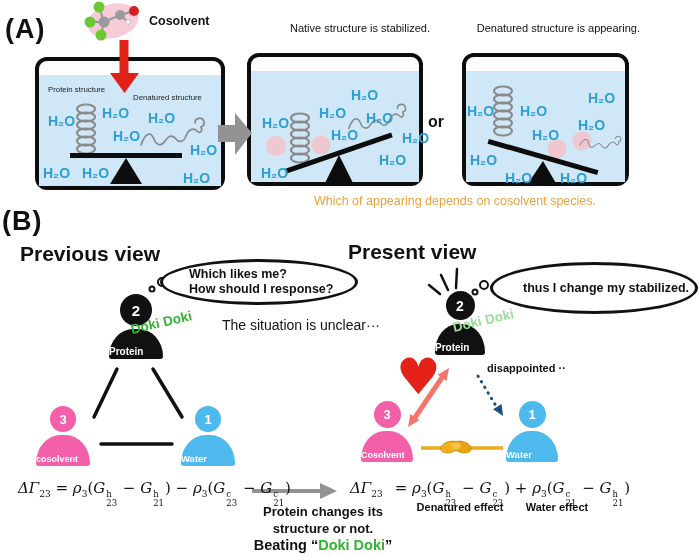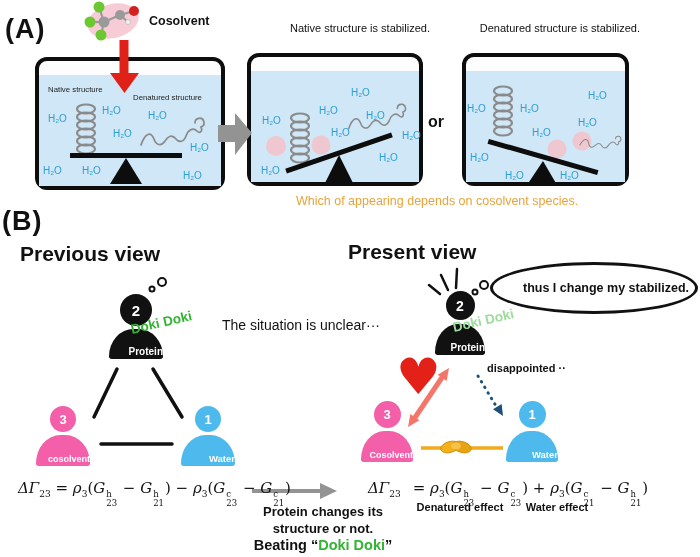--- a/index.html
+++ b/index.html
@@ -4,37 +4,37 @@
 <style>
   html,body{margin:0;padding:0;background:#fff}
   .fig{position:relative;width:700px;height:557px;background:#fff;overflow:hidden;
        font-family:"Liberation Sans",sans-serif;color:#111}
   .abs{position:absolute}
   .panel-label{font-size:27px;font-weight:bold;letter-spacing:1px}
   
   .tank{position:absolute;background:#fdfdfd;border:4px solid #0d0d0d;border-radius:12px}
   .tank .water{position:absolute;left:0;right:0;bottom:0;top:14px;background:var(--water-fill,#cfe7f6)}
   .tank svg{position:absolute;left:0;top:0}
-  .h2o{position:absolute;font-size:10px;font-weight:normal;color:var(--h2o-text,#2e9fd4);white-space:nowrap}
+  .h2o{position:absolute;font-size:14px;font-weight:bold;color:var(--h2o-text,#2e9fd4);white-space:nowrap}
   .struct-label{position:absolute;font-size:7.8px;color:#222;white-space:nowrap}
   .tank-title{position:absolute;font-size:11px;text-align:right;white-space:nowrap}
   .or-label{position:absolute;font-size:16px;font-weight:bold}
-  .captionA{position:absolute;font-size:12.5px;color:var(--orange-caption,#e8a33c);text-align:left;white-space:nowrap}
+  .captionA{position:absolute;font-size:12.5px;color:var(--orange-caption,#e8a33c);text-align:right;white-space:nowrap}
   .mol-label{position:absolute;font-size:12.5px;font-weight:bold}
   
   .view-title{position:absolute;font-size:21px;font-weight:bold;white-space:nowrap}
   .bubble{position:absolute;background:#fff;border:3px solid #111;border-radius:50%;
           display:flex;flex-direction:column;justify-content:center;box-sizing:border-box}
   .bubble span{font-size:12.5px;font-weight:bold;white-space:nowrap;line-height:15px}
   .situation{position:absolute;font-size:14px;font-weight:normal;white-space:nowrap}
   .doki{position:absolute;font-weight:bold;font-size:13.5px;transform:rotate(-13deg);transform-origin:left center;white-space:nowrap}
   .person{position:absolute;text-align:center}
   .p-head{border-radius:50%;color:#fff;font-weight:bold;display:flex;align-items:center;justify-content:center;margin:0 auto}
   .p-body{position:relative;color:#fff;font-weight:bold;margin-top:3px}
-  .p-label{position:absolute;left:0;right:0;bottom:2px;text-align:right}
+  .p-label{position:absolute;left:0;right:0;bottom:2px;text-align:left}
   .heart{position:absolute;color:var(--heart-red,#e32119);font-size:50px;line-height:1;font-family:"DejaVu Sans",sans-serif}
   .disappointed{position:absolute;font-size:11px;font-weight:bold;white-space:nowrap}
   .eq{position:absolute;font-family:"DejaVu Serif",serif;font-size:15px;line-height:22px;white-space:nowrap}
   .eq .it{font-style:italic}
   .eq .up{font-style:normal}
   .eq sub{font-size:9px}
   .ss{display:inline-flex;flex-direction:column;align-items:flex-start;font-size:8.5px;line-height:1.05;
       vertical-align:-0.45em;margin:0 1px 0 1px;font-style:normal}
   .effect-label{position:absolute;font-size:11px;font-weight:bold;text-align:center;white-space:nowrap}
   .transition{position:absolute;text-align:center;font-weight:bold;font-size:13px;line-height:16.5px;white-space:nowrap}
@@ -66,21 +66,21 @@
   <div class="abs panel-label" style="left:5px;top:14px">(A)</div>
 
   <div class="tank" style="left:35px;top:57px;width:182px;height:125px">
     <div class="water"></div>
     <svg width="182" height="125">
       <use href="#coil" transform="translate(36,42)"></use>
       <use href="#squig" transform="translate(100,58)"></use>
       <rect x="31" y="92" width="112" height="5" fill="#0d0d0d"></rect>
       <polygon points="87,97 71,123 103,123" fill="#0d0d0d"></polygon>
     </svg>
-    <span class="struct-label" style="left:9px;top:24px">Native structure</span>
+    <span class="struct-label" style="left:9px;top:24px">Protein structure</span>
     <span class="struct-label" style="left:94px;top:32px">Denatured structure</span>
     <span class="h2o" style="left:9px;top:52px">H₂O</span>
     <span class="h2o" style="left:63px;top:44px">H₂O</span>
     <span class="h2o" style="left:109px;top:49px">H₂O</span>
     <span class="h2o" style="left:74px;top:67px">H₂O</span>
     <span class="h2o" style="left:151px;top:81px">H₂O</span>
     <span class="h2o" style="left:4px;top:104px">H₂O</span>
     <span class="h2o" style="left:43px;top:104px">H₂O</span>
     <span class="h2o" style="left:144px;top:109px">H₂O</span>
   </div>
@@ -103,21 +103,21 @@
     <span class="h2o" style="left:115px;top:53px">H₂O</span>
     <span class="h2o" style="left:11px;top:58px">H₂O</span>
     <span class="h2o" style="left:80px;top:70px">H₂O</span>
     <span class="h2o" style="left:151px;top:73px">H₂O</span>
     <span class="h2o" style="left:128px;top:95px">H₂O</span>
     <span class="h2o" style="left:10px;top:108px">H₂O</span>
   </div>
 
   <div class="or-label" style="left:428px;top:113px">or</div>
 
-  <div class="tank-title" style="left:455px;top:22px;width:185px">Denatured structure is stabilized.</div>
+  <div class="tank-title" style="left:455px;top:22px;width:185px">Denatured structure is appearing.</div>
   <div class="tank" style="left:462px;top:53px;width:159px;height:125px">
     <div class="water"></div>
     <svg width="159" height="125">
       <circle cx="91" cy="92" r="9.5" fill="var(--cosolvent-blob-pink,#efc7d1)"></circle>
       <circle cx="116" cy="84" r="9.5" fill="var(--cosolvent-blob-pink,#efc7d1)"></circle>
       <use href="#coil" transform="translate(26,28)"></use>
       <use href="#squig" transform="translate(116,72) rotate(12) scale(0.62)"></use>
       <g transform="translate(77,100) rotate(16)">
           <rect x="-57" y="-2.5" width="114" height="5" fill="#0d0d0d"></rect>
         </g>
@@ -207,20 +207,24 @@
       <ellipse cx="9" cy="10" rx="9.5" ry="5.5" fill="#f3b01b" stroke="#c98a06" stroke-width="0.8" transform="rotate(-16 9 10)"></ellipse>
       <ellipse cx="21" cy="10" rx="9.5" ry="5.5" fill="#e8a313" stroke="#c98a06" stroke-width="0.8" transform="rotate(16 21 10)"></ellipse>
       <ellipse cx="15" cy="9" rx="5" ry="3.5" fill="#f6c34a"></ellipse>
     </g>
   </svg>
 
   <div class="abs panel-label" style="left:2px;top:206px">(B)</div>
   <div class="view-title" style="left:348px;top:240px">Present view</div>
   <div class="view-title" style="left:20px;top:242px">Previous view</div>
 
+  <div class="bubble" style="left:160px;top:259px;width:198px;height:46px;padding-left:26px">
+    <span>Which likes me?</span>
+    <span>How should I response?</span>
+  </div>
   <div class="situation" style="left:222px;top:317px">The situation is unclear···</div>
 
   <div class="bubble" style="left:490px;top:262px;width:208px;height:52px;padding-left:30px">
     <span>thus I change my stabilized.</span>
   </div>
 
   <div class="person" style="left:109px;top:294px;width:54px">
     <div class="p-head" style="width:32px;height:32px;background:var(--black-figure,#111);font-size:15px">2</div>
     <div class="p-body" style="width:54px;height:30px;background:var(--black-figure,#111);border-radius:27px 27px 3px 3px / 30px 30px 3px 3px">
       <span class="p-label" style="font-size:10px">Protein</span>
@@ -273,21 +277,21 @@
       </span><span class="up"> − </span><span class="it">G</span><span class="ss">
         <span>h</span>
         <span>21</span>
       </span><span class="up">) − </span><span class="it">ρ</span><sub>3</sub><span class="up">(</span><span class="it">G</span><span class="ss">
         <span>c</span>
         <span>23</span>
       </span><span class="up"> − </span><span class="it">G</span><span class="ss">
         <span>c</span>
         <span>21</span>
       </span><span class="up">)</span></div>
-  <div class="eq" style="left:368px;top:477px"><span class="it">ΔΓ</span><sub>23</sub><span style="display: inline-block; width: 12px;"></span><span class="up">= </span><span class="it">ρ</span><sub>3</sub><span class="up">(</span><span class="it">G</span><span class="ss">
+  <div class="eq" style="left:350px;top:477px"><span class="it">ΔΓ</span><sub>23</sub><span style="display: inline-block; width: 12px;"></span><span class="up">= </span><span class="it">ρ</span><sub>3</sub><span class="up">(</span><span class="it">G</span><span class="ss">
         <span>h</span>
         <span>23</span>
       </span><span class="up"> − </span><span class="it">G</span><span class="ss">
         <span>c</span>
         <span>23</span>
       </span><span class="up">) + </span><span class="it">ρ</span><sub>3</sub><span class="up">(</span><span class="it">G</span><span class="ss">
         <span>c</span>
         <span>21</span>
       </span><span class="up"> − </span><span class="it">G</span><span class="ss">
         <span>h</span>

